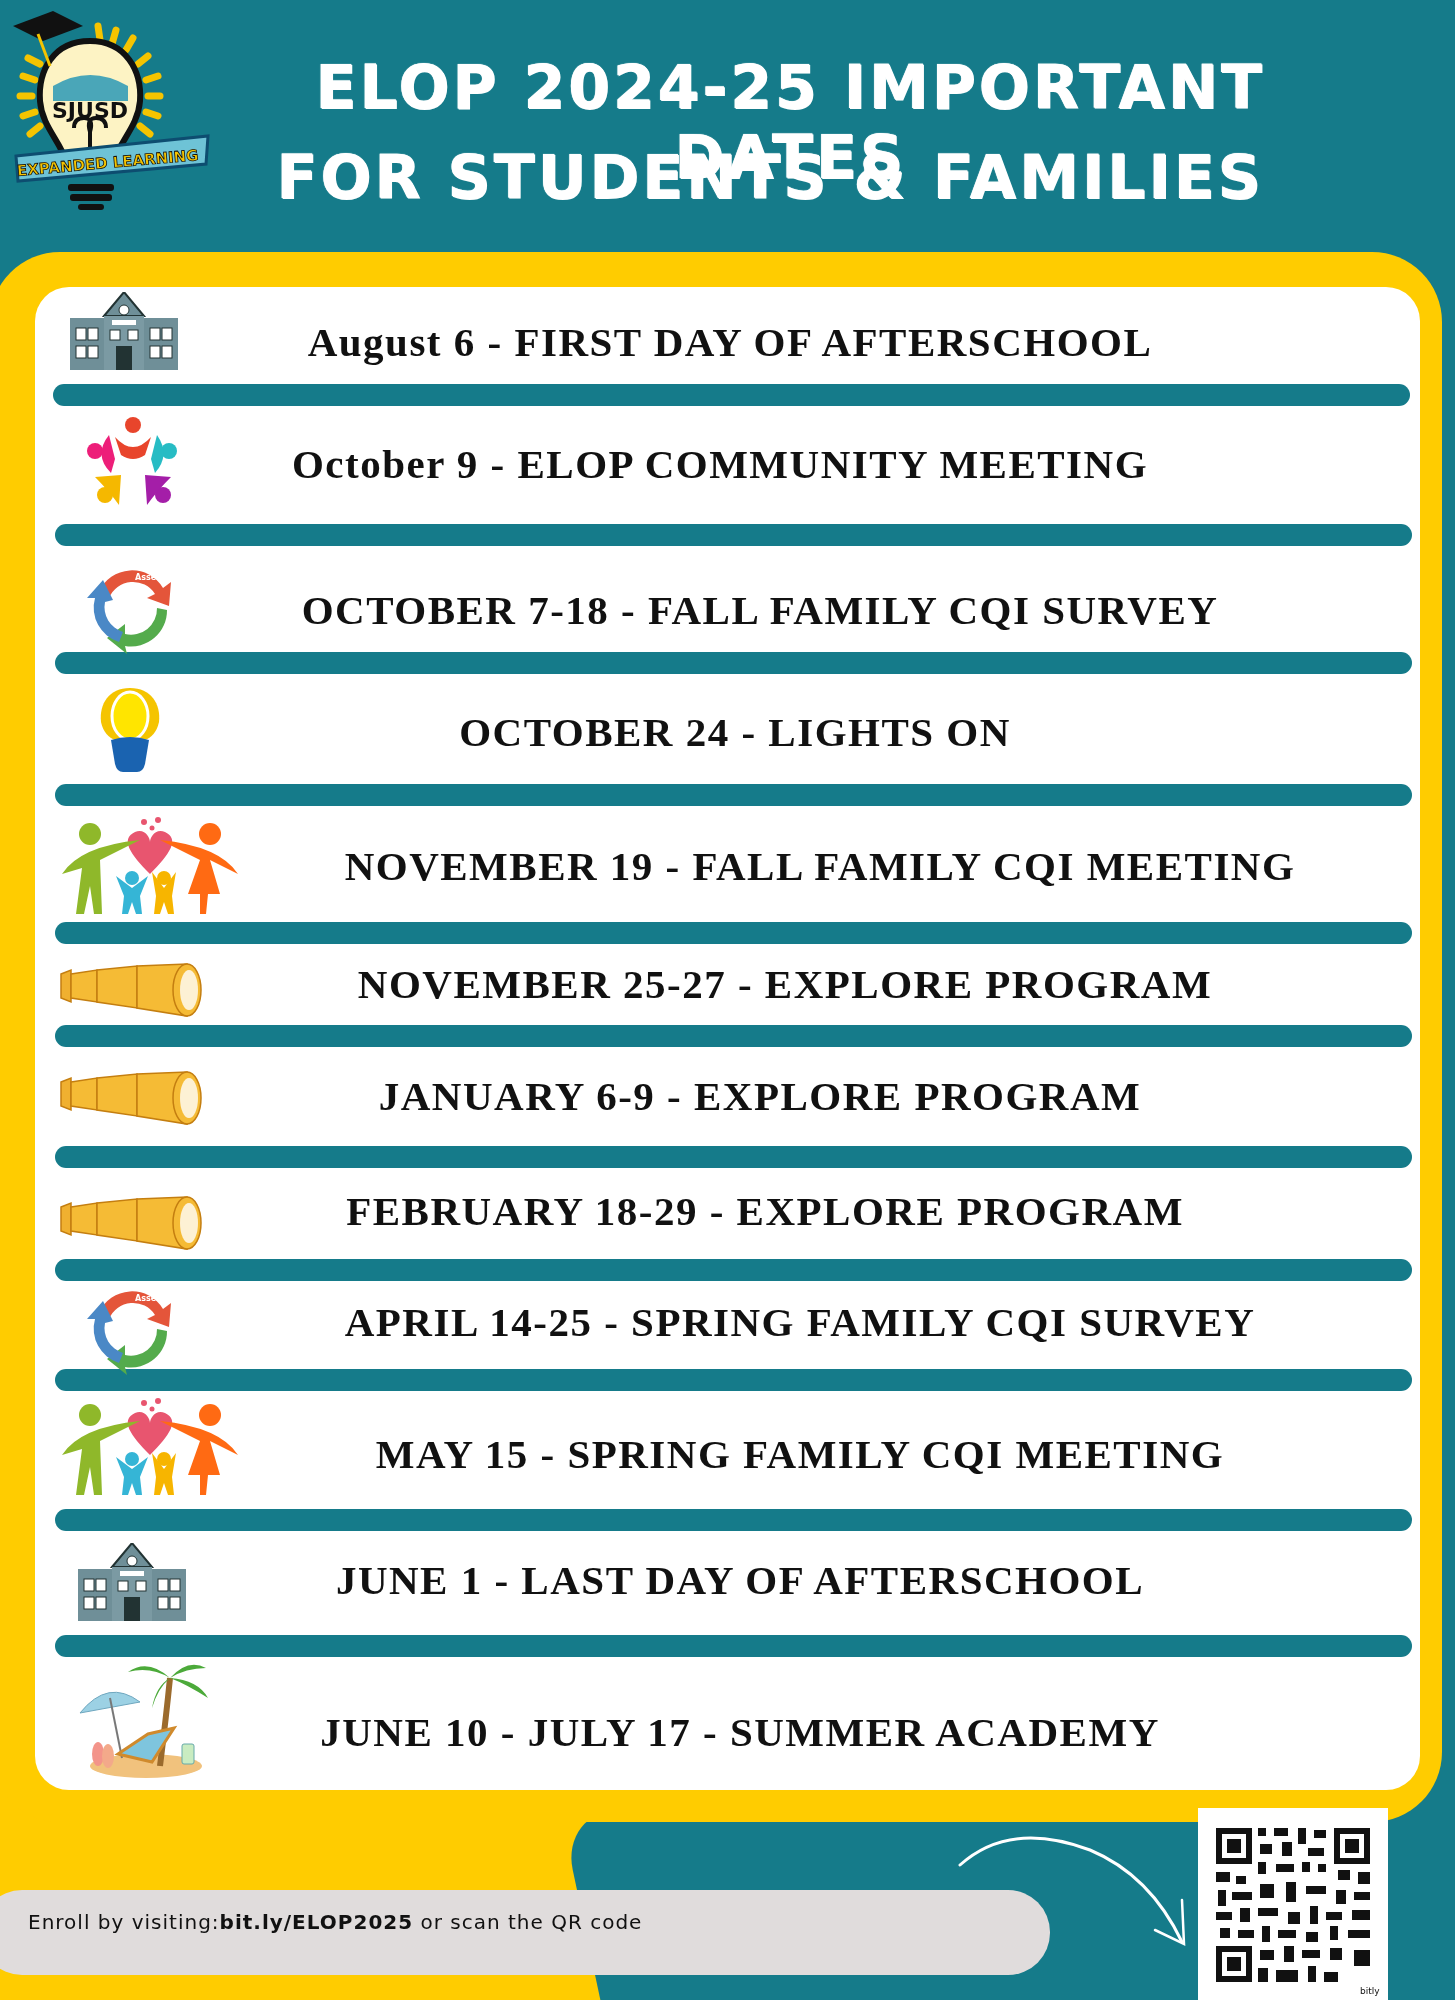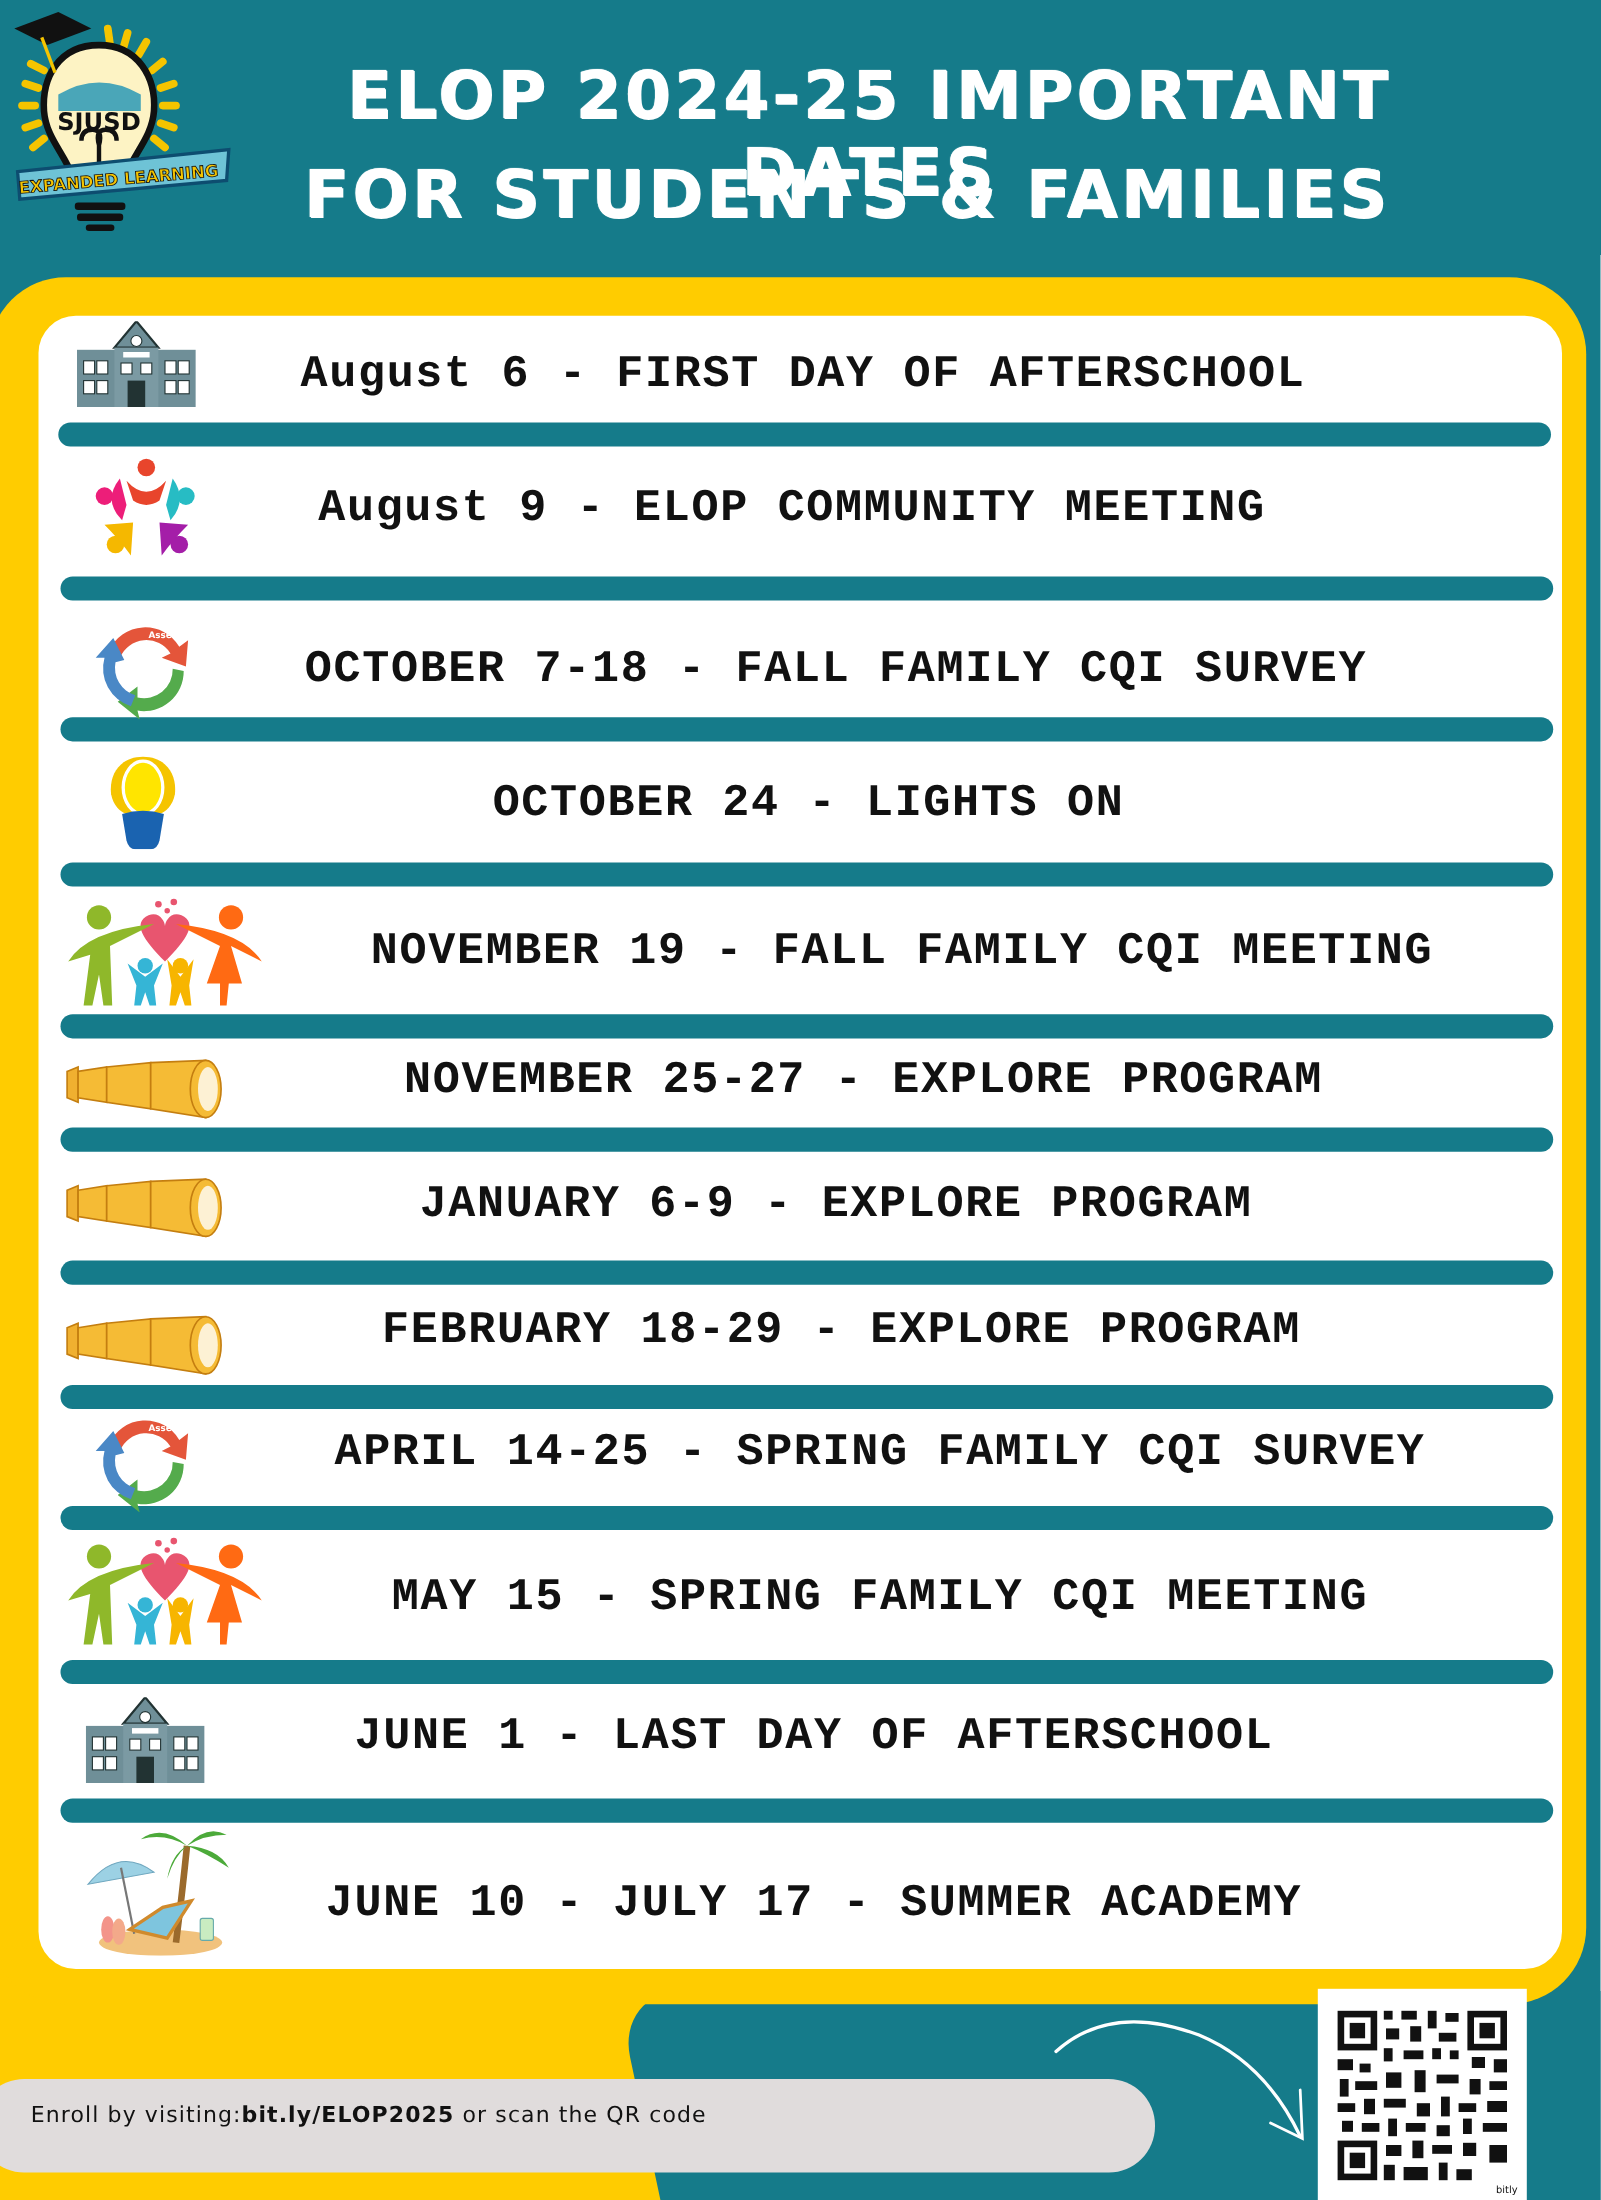--- a/index.html
+++ b/index.html
@@ -37,21 +37,21 @@
     position: absolute; left: 35px; top: 287px; width: 1385px; height: 1503px;
     background: #fff; border-radius: 34px;
   }
   .sep {
     position: absolute; left: 55px; width: 1357px; height: 22px;
     background: #157b8a; border-radius: 11px;
   }
   .row-text {
     position: absolute; left: 150px; width: 1270px; text-align: center;
     font-size: 41px; font-weight: 900; color: #111; letter-spacing: 1.5px;
-    font-family: Liberation Mono, monospace;
+    font-family: Liberation Serif, serif;
     white-space: nowrap;
   }
   .icon { position: absolute; }
   .pill {
     position: absolute; left: -20px; top: 1890px; width: 1070px; height: 85px;
     background: #e0dcdc; border-radius: 42px;
   }
   .pill-text {
     position: absolute; left: 28px; top: 1910px;
     font-family: "DejaVu Sans", sans-serif; font-size: 20px; color: #111;
@@ -143,21 +143,21 @@
   <path d="M30 22 Q48 42 66 22 L60 40 Q48 48 36 40 Z" fill="#e8452c"></path>
   <circle cx="84" cy="36" r="8" fill="#27bcc4"></circle>
   <path d="M72 20 Q86 40 70 58 L66 44 Z" fill="#27bcc4"></path>
   <circle cx="78" cy="80" r="8" fill="#a41ea8"></circle>
   <path d="M60 60 L86 62 Q72 76 62 90 Z" fill="#a41ea8"></path>
   <circle cx="10" cy="36" r="8" fill="#ed1e79"></circle>
   <path d="M24 20 Q8 40 26 58 L30 44 Z" fill="#ed1e79"></path>
   <circle cx="20" cy="80" r="8" fill="#f5b800"></circle>
   <path d="M36 60 L10 62 Q24 76 34 90 Z" fill="#f5b800"></path>
 </svg>
-<div class="row-text" style="top:440px; left:160px; width:1120px;">August 9 - ELOP COMMUNITY MEETING</div>
+<div class="row-text" style="top:440px; left:160px; width:1120px;">October 9 - ELOP COMMUNITY MEETING</div>
 
 <svg class="icon" style="left:85px; top:562px; width:92px; height:92px;" viewBox="0 0 92 92">
   <path d="M14 30 A36 36 0 0 1 78 26 L86 20 L84 44 L62 36 L70 32 A26 26 0 0 0 24 36 Z" fill="#e4553a"></path>
   <path d="M82 48 A36 36 0 0 1 40 84 L42 92 L22 76 L40 62 L40 72 A26 26 0 0 0 72 46 Z" fill="#54ab4c"></path>
   <path d="M34 80 A36 36 0 0 1 10 36 L2 36 L18 18 L28 38 L20 40 A26 26 0 0 0 38 70 Z" fill="#4a88c6"></path>
   <text x="50" y="18" font-size="8" fill="#fff" font-weight="700" font-family="DejaVu Sans, sans-serif">Assess</text>
 </svg>
 <div class="row-text" style="top:586px; left:140px; width:1240px;">OCTOBER 7-18 - FALL FAMILY CQI SURVEY</div>
 
 <svg class="icon" style="left:97px; top:686px; width:66px; height:86px;" viewBox="0 0 66 86">

